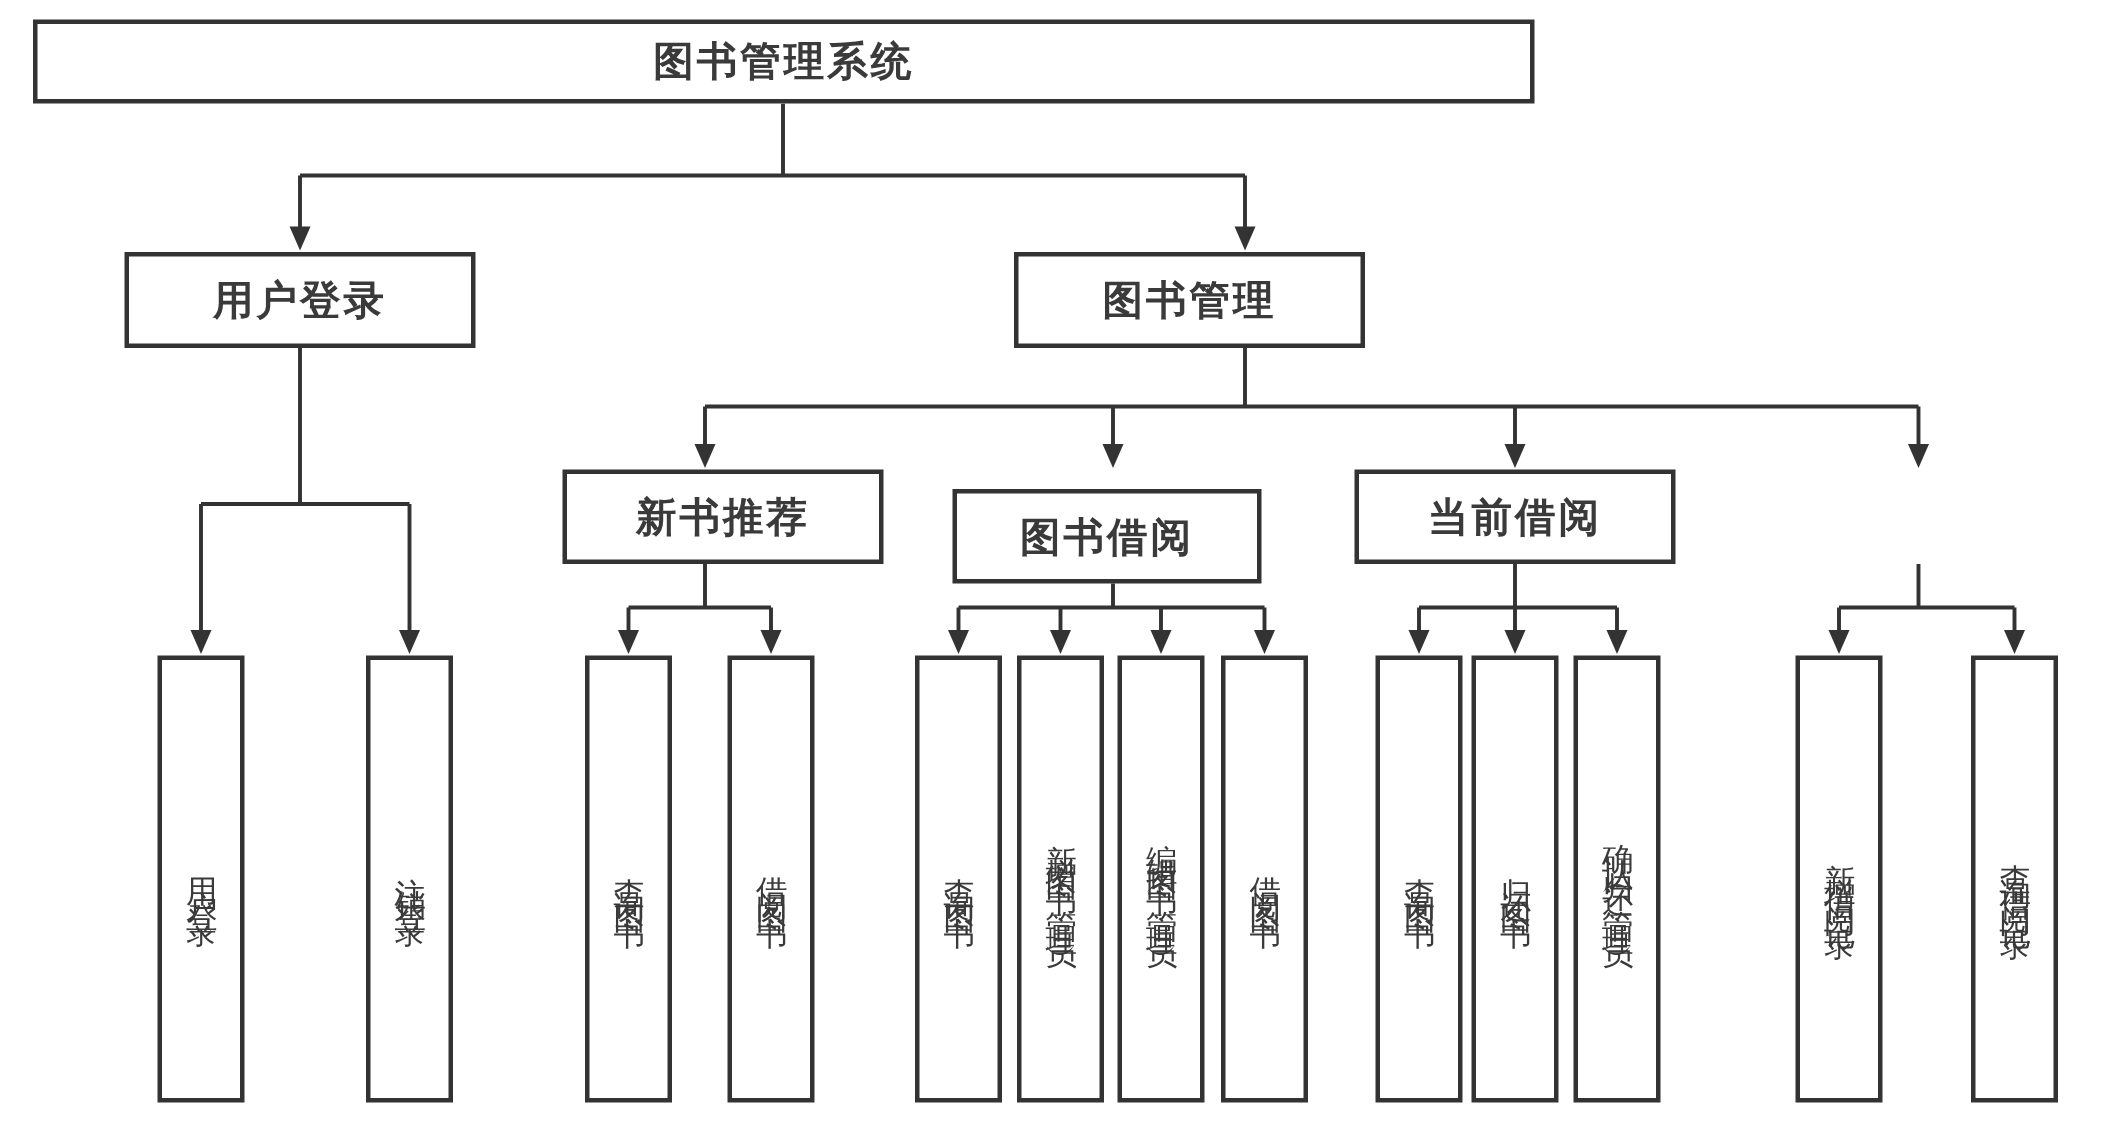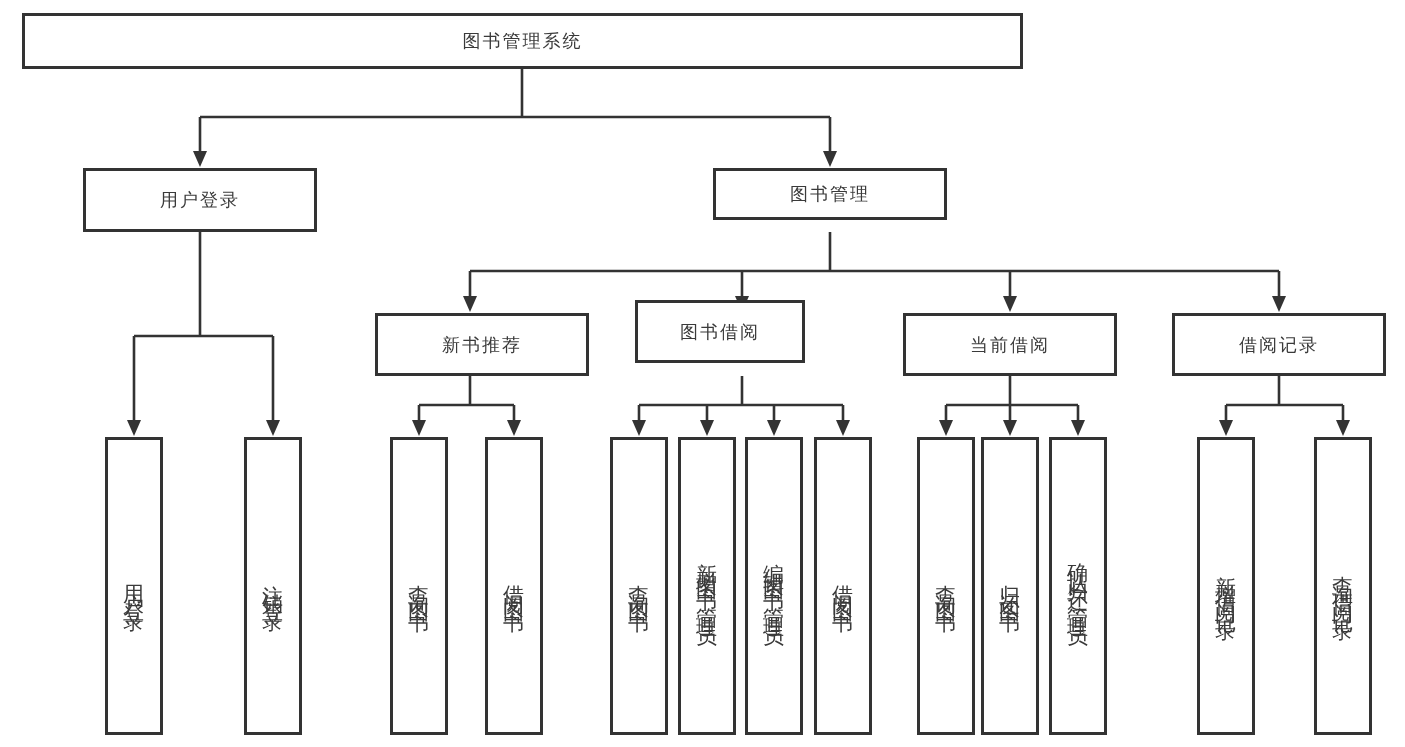--- a/index.html
+++ b/index.html
@@ -7,21 +7,21 @@
     position:relative;width:1405px;height:747px;background:#ffffff;
     font-family:"Liberation Sans","DejaVu Sans",sans-serif;
     overflow:hidden;color:#363636;
   }
   .connectors{position:absolute;left:0;top:0;z-index:1;}
   .node{
     position:absolute;background:#ffffff;border:3px solid #333333;
     box-sizing:border-box;display:flex;align-items:center;justify-content:center;
     z-index:2;
   }
-  .node.h span{font-size:18px;letter-spacing:2px;color:#3a3a3a;white-space:nowrap;}
+  .node.h span{font-size:27px;letter-spacing:2px;color:#3a3a3a;white-space:nowrap;font-weight:bold;}
   .node.v span{
     writing-mode:vertical-rl;text-orientation:mixed;
     font-size:21px;letter-spacing:9px;color:#3a3a3a;line-height:1;
   }
   .watermark{
     position:absolute;z-index:6;font-size:19px;color:#bcbcbc;
     letter-spacing:1px;white-space:nowrap;
   }
 </style>
 </head>
@@ -69,35 +69,32 @@
     </g>
   </svg>
 
   <div class="node h" style="left:22px;top:13px;width:1001px;height:56px;">
     <span>图书管理系统</span>
   </div>
 
   <div class="node h" style="left:83px;top:168px;width:234px;height:64px;">
     <span>用户登录</span>
   </div>
-  <div class="node h" style="left:713px;top:168px;width:234px;height:52px;justify-content:center;">
+  <div class="node h" style="left:676px;top:168px;width:234px;height:64px;justify-content:center;">
     <span>图书管理</span>
   </div>
 
   <div class="node h" style="left:375px;top:313px;width:214px;height:63px;">
     <span>新书推荐</span>
   </div>
-  <div class="node h" style="left:635px;top:300px;width:170px;height:63px;">
+  <div class="node h" style="left:635px;top:326px;width:206px;height:63px;">
     <span>图书借阅</span>
   </div>
   <div class="node h" style="left:903px;top:313px;width:214px;height:63px;">
     <span>当前借阅</span>
-  </div>
-  <div class="node h" style="left:1172px;top:313px;width:214px;height:63px;">
-    <span>借阅记录</span>
   </div>
 
   <div class="node v" style="left:105px;top:437px;width:58px;height:298px;">
     <span>用户登录</span>
   </div>
   <div class="node v" style="left:244px;top:437px;width:58px;height:298px;">
     <span>注销登录</span>
   </div>
 
   <div class="node v" style="left:390px;top:437px;width:58px;height:298px;">

